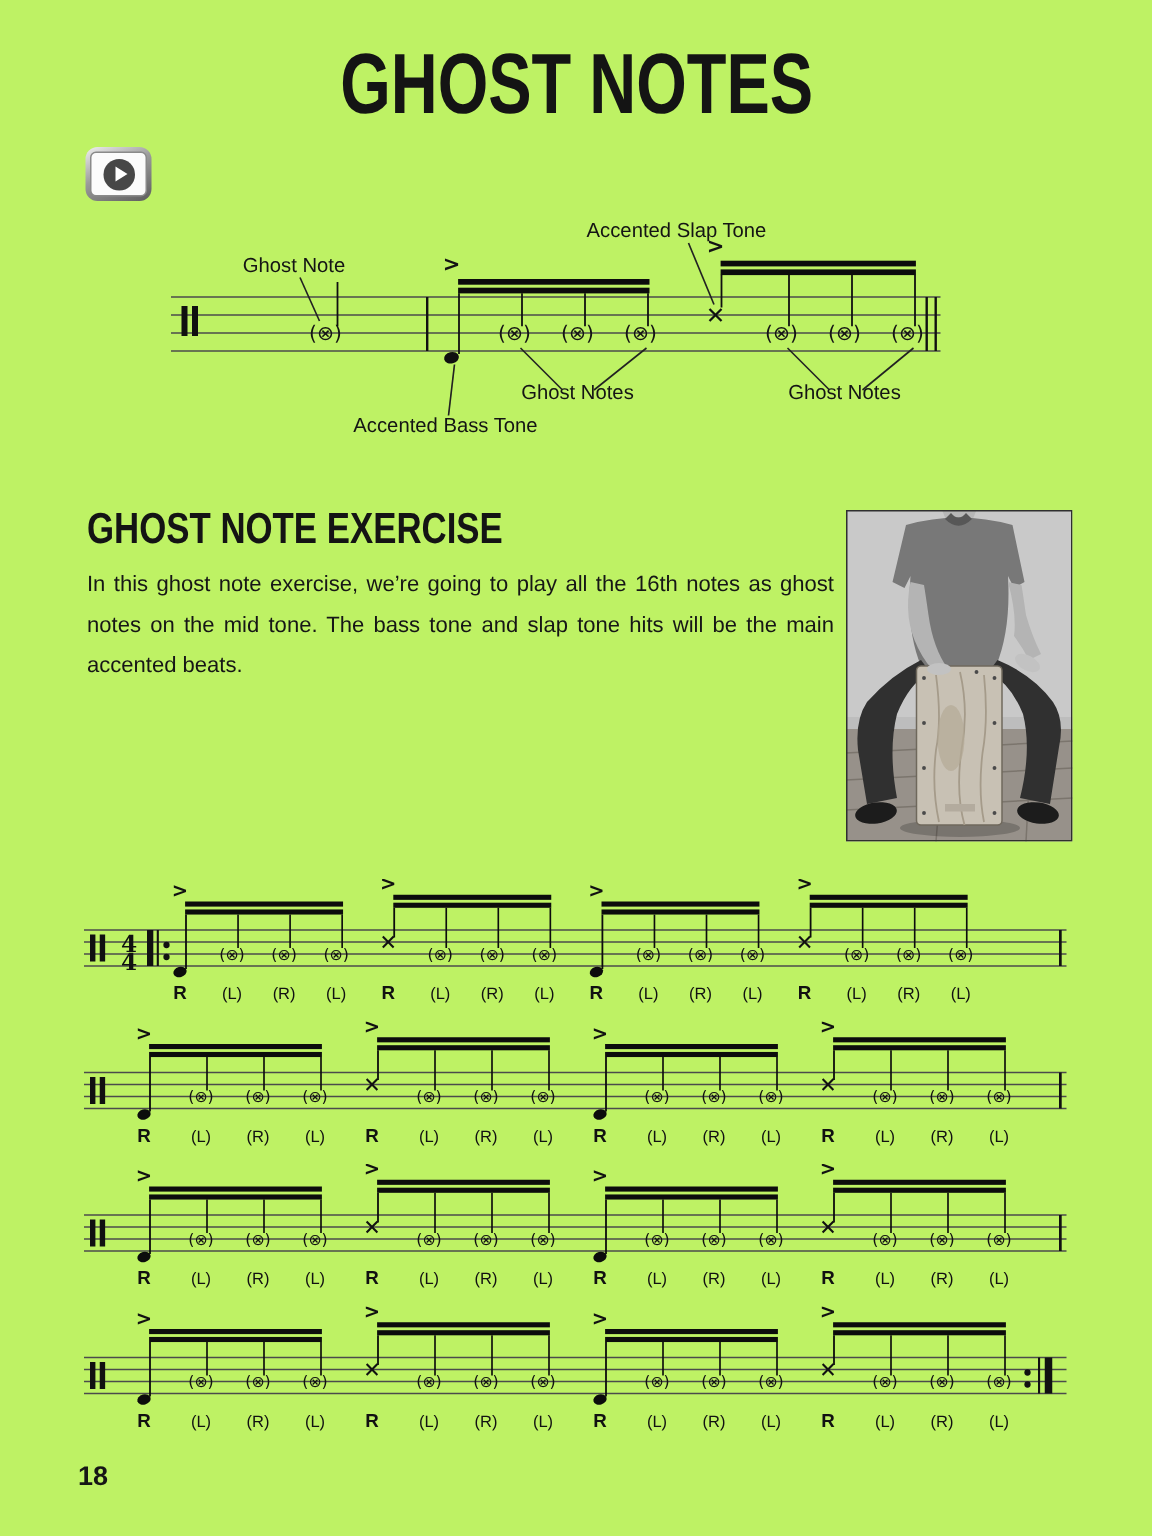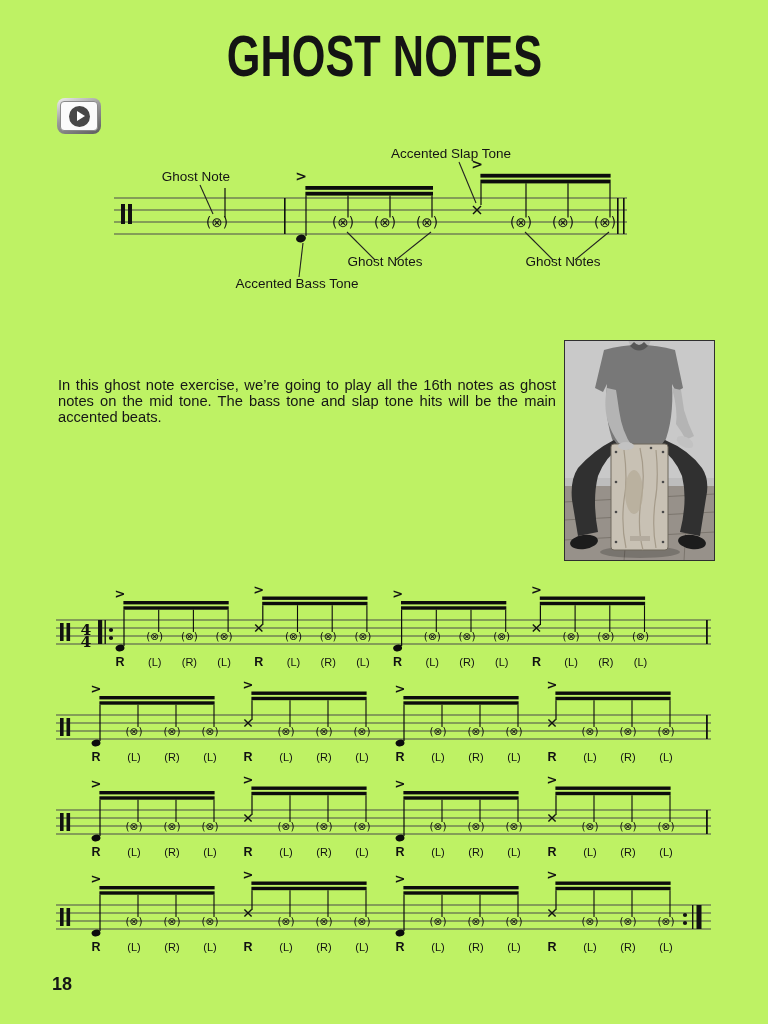--- a/index.html
+++ b/index.html
@@ -17,21 +17,21 @@
         display:flex;align-items:center;justify-content:center;}
   .vi-tri{width:0;height:0;border-left:8px solid #ffffff;border-top:5.5px solid transparent;
         border-bottom:5.5px solid transparent;margin-left:3px;}
   .intro{position:absolute;left:124px;top:96px;width:588px;font-size:14.7px;line-height:19.5px;
         text-align:justify;margin:0;}
   .intro em{font-style:italic;}
   .example{position:absolute;left:98px;top:142px;width:562px;height:150px;}
   .h2-wrap{position:absolute;left:58px;top:339px;}
   .h2-wrap span{display:inline-block;font-size:29px;line-height:1;font-weight:700;
         transform:scaleX(0.8);transform-origin:left center;color:#141414;}
-  .bodyp{position:absolute;left:58px;width:498px;font-size:14.7px;line-height:16px;
+  .bodyp{position:absolute;left:58px;width:498px;font-size:14.7px;line-height:27px;
         text-align:justify;margin:0;}
   #para1{top:377px;}
   #para2{top:424px;}
   .photo{position:absolute;left:564px;top:340px;width:151px;height:221px;}
   .ex-line{position:absolute;left:56px;width:656px;height:88px;}
   #exl1{top:586px;} #exl2{top:681px;} #exl3{top:776px;} #exl4{top:871px;}
   .page-num{position:absolute;left:52px;top:974px;font-size:18px;font-weight:700;}
   .lbl{font-family:"Liberation Sans",sans-serif;font-size:13.5px;fill:#141414;text-anchor:middle;}
   .gh{font-family:"DejaVu Sans",sans-serif;font-size:13.5px;fill:#141414;text-anchor:middle;}
   .acc{font-family:"DejaVu Sans",sans-serif;font-size:14px;font-weight:bold;fill:#141414;text-anchor:middle;}
@@ -115,20 +115,23 @@
     <text x="286" y="124" class="lbl">Ghost Notes</text>
     <line x1="248" y1="90" x2="276" y2="118" class="ptr"></line>
     <line x1="332" y1="90" x2="297" y2="118" class="ptr"></line>
     <text x="464" y="124" class="lbl">Ghost Notes</text>
     <line x1="426" y1="90" x2="454" y2="118" class="ptr"></line>
     <line x1="510" y1="90" x2="476" y2="118" class="ptr"></line>
     <text x="198" y="146" class="lbl">Accented Bass Tone</text>
     <line x1="204" y1="101" x2="200" y2="135" class="ptr"></line>
   </svg>
 
+  <div class="h2-wrap">
+    <span>GHOST NOTE EXERCISE</span>
+  </div>
   <p id="para1" class="bodyp">In this ghost note exercise, we’re going to play all the 16th notes as ghost notes on the mid tone. The bass tone and slap tone hits will be the main accented beats.</p>
 
   <svg class="photo" viewBox="0 0 151 221">
     <rect width="151" height="221" fill="#c9c9c9"></rect>
     <rect y="138" width="151" height="10" fill="#bdbdbd"></rect>
     <rect y="146" width="151" height="75" fill="#97918a"></rect>
     <g stroke="#7b756d" stroke-width="1">
       <line x1="0" y1="162" x2="151" y2="154"></line>
         <line x1="0" y1="180" x2="151" y2="172"></line>
       <line x1="0" y1="200" x2="151" y2="192"></line>

